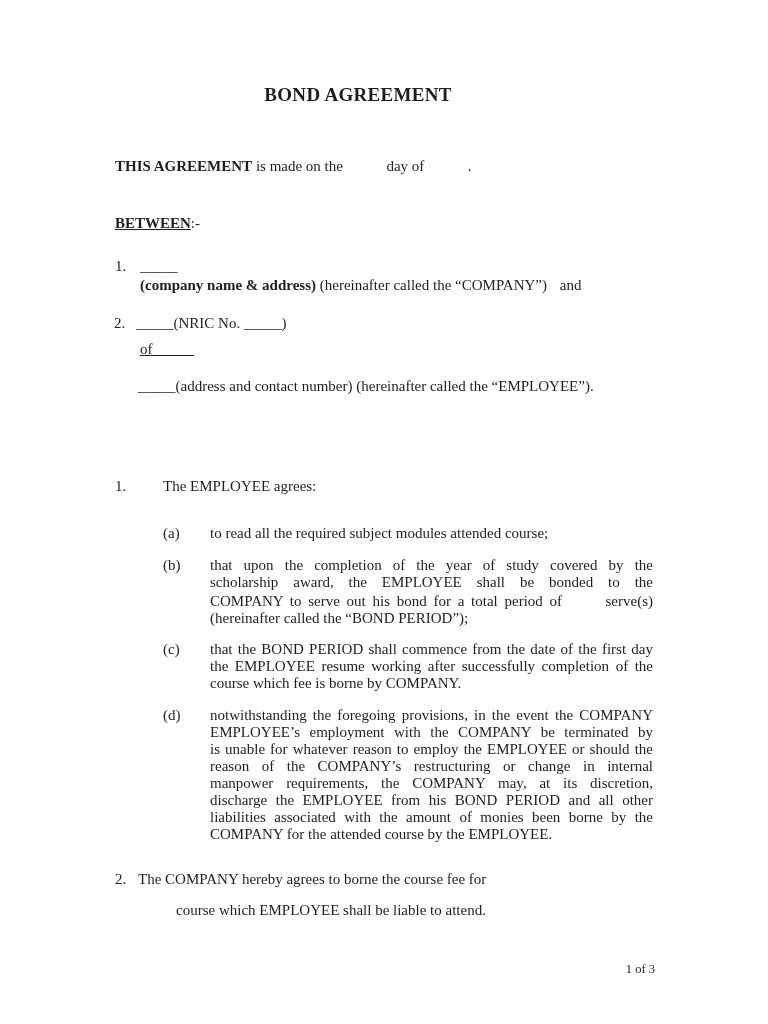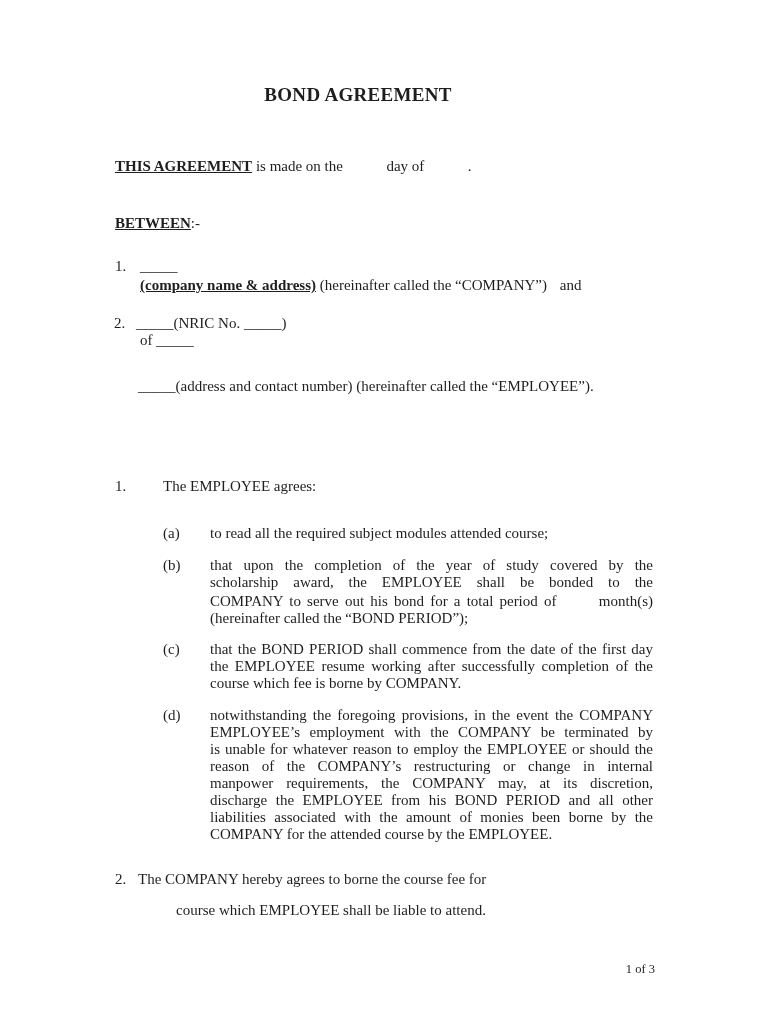--- a/index.html
+++ b/index.html
@@ -6,21 +6,21 @@
   .page{
     position:relative;
     width:768px;height:1024px;
     background:#ffffff;
     font-family:"Liberation Serif","DejaVu Serif",serif;
     font-size:15px;
     color:#1e1e1e;
     overflow:hidden;
   }
   .abs{position:absolute;}
-  .b{font-weight:bold;text-decoration:underline;}
+  .b{font-weight:bold;}
   .u{text-decoration:underline;}
   .title{
     position:absolute;top:84px;left:0;width:716px;
     text-align:center;font-size:19px;font-weight:bold;
     letter-spacing:0.3px;margin:0;
   }
   .fill{display:inline-block;height:1em;vertical-align:baseline;}
   .w36{width:36px;}
   .w30{width:30px;}
   .num{display:inline-block;}
@@ -62,21 +62,21 @@
   </div>
   <div class="abs" style="left:140px;top:277px;">
     <span class="b">(company name &amp; address)</span>
     <span>(hereinafter called the “COMPANY”)</span>
     <span class="and-gap">and</span>
   </div>
 
   <div class="abs" style="left:114px;top:315px;">
     <span class="num n22">2.</span><span>_____(NRIC No. _____)</span>
   </div>
-  <div class="abs" style="left:140px;top:332px;">
+  <div class="abs" style="left:140px;top:341px;text-decoration:underline;">
     <span>of _____</span>
   </div>
   <div class="abs" style="left:138px;top:378px;text-align:center;">
     <span>_____(address and contact number) (hereinafter called the “EMPLOYEE”).</span>
   </div>
 
 
   <div class="abs" style="left:115px;top:478px;">
     <span class="num n48">1.</span><span>The EMPLOYEE agrees:</span>
   </div>
@@ -87,21 +87,21 @@
   </div>
 
   <div class="sub" style="top:557px;">
     <span class="sublabel">(b)</span>
     <div class="subtext">
       <div class="jl">that upon the completion of the year of study covered by the</div>
       <div class="jl">scholarship award, the EMPLOYEE shall be bonded to the</div>
       <div class="jl">
         <span>COMPANY to serve out his bond for a total period of</span>
         <span class="fill w30"></span>
-        <span>month(s)</span>
+        <span>serve(s)</span>
       </div>
       <div class="jlast">(hereinafter called the “BOND PERIOD”);</div>
     </div>
   </div>
 
   <div class="sub" style="top:641px;">
     <span class="sublabel">(c)</span>
     <div class="subtext">
       <div class="jl">that the BOND PERIOD shall commence from the date of the first day</div>
       <div class="jl">the EMPLOYEE resume working after successfully completion of the</div>

